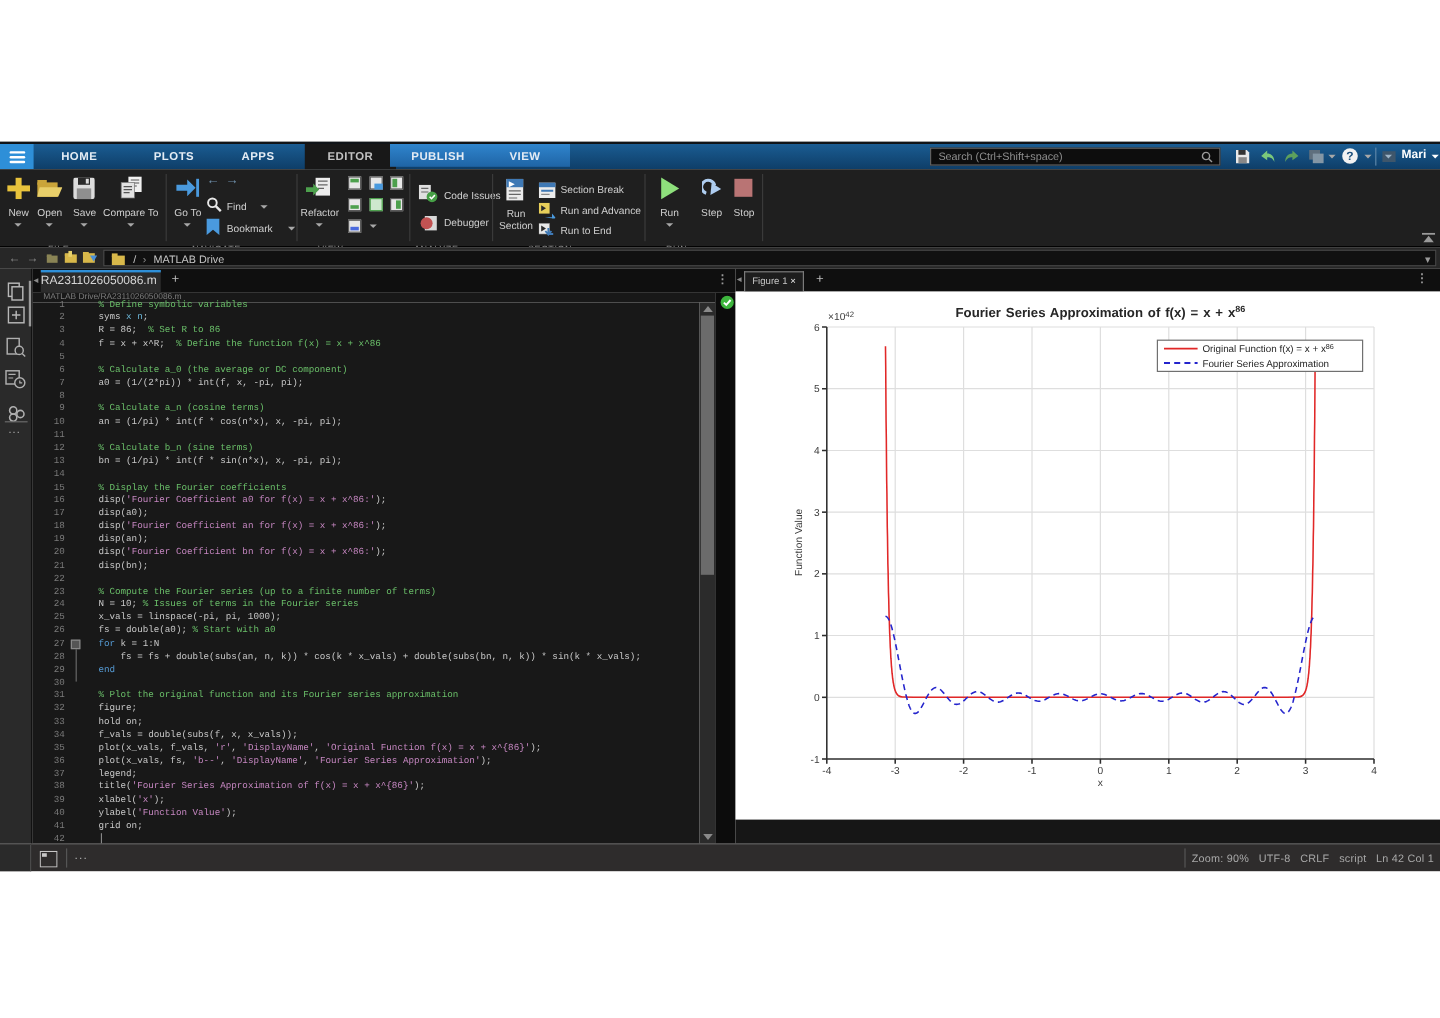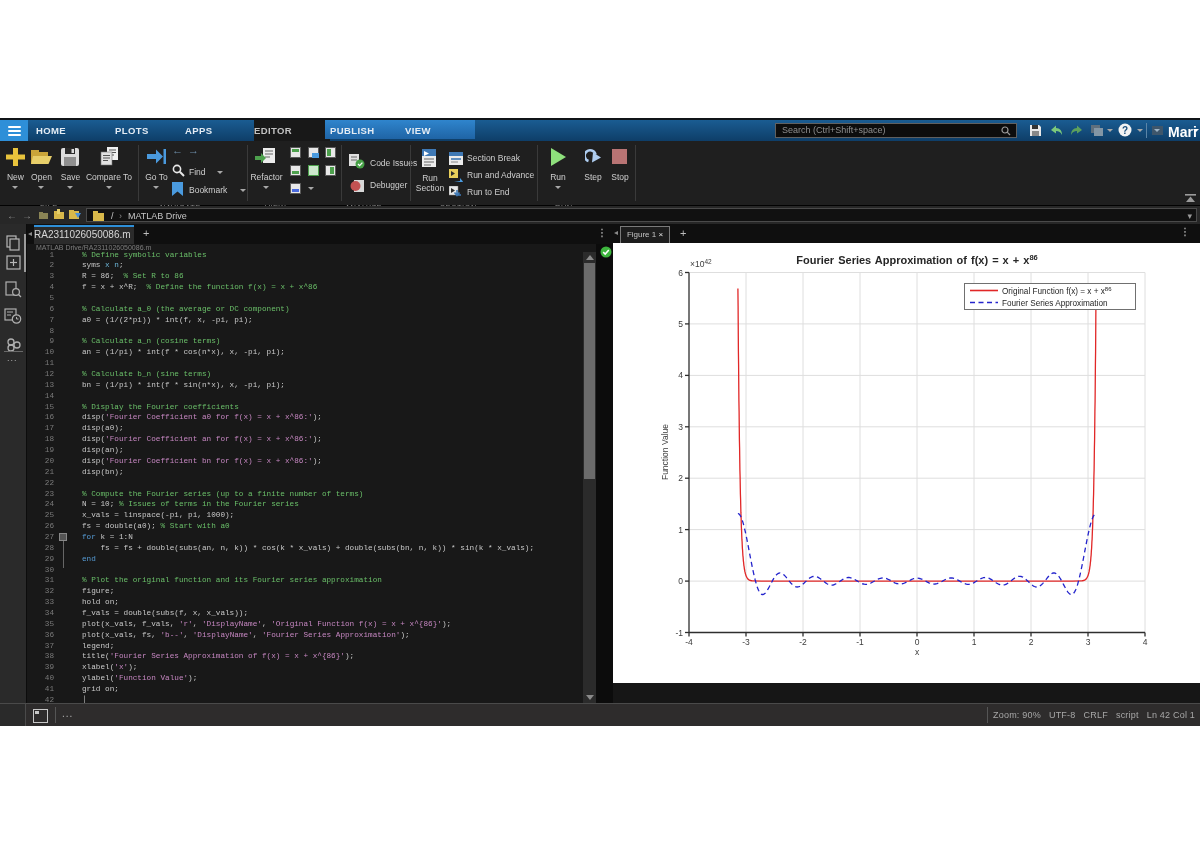--- a/index.html
+++ b/index.html
@@ -1,21 +1,21 @@
 <!DOCTYPE html>
 <html><head><meta charset="utf-8"><style>
 *{margin:0;padding:0;box-sizing:border-box}
 html,body{width:1200px;height:848px;background:#fff;font-family:"Liberation Sans",sans-serif;overflow:hidden;position:relative}
 .abs{position:absolute}
 
 #topstrip{left:0;top:118px;width:1200px;height:2px;background:#101418}
 #tabrow{left:0;top:120px;width:1200px;height:21px;background:linear-gradient(#1a5c92,#0e3e68)}
 #hamb{left:0;top:0;width:28px;height:21px;background:#2e8fd8}
 #hamb div{position:absolute;left:8px;width:13px;height:2px;background:#fff;border-radius:1px}
-.ttab{top:0;height:21px;line-height:21px;color:#e4ecf4;font-size:9.5px;font-weight:bold;text-align:left;letter-spacing:.4px}
+.ttab{top:0;height:21px;line-height:21px;color:#e4ecf4;font-size:9.5px;font-weight:bold;text-align:center;letter-spacing:.4px}
 #ctx{left:325px;top:0;width:150px;height:19px;background:linear-gradient(#2f85cd,#1f64a5)}
 #edtab{left:254px;top:0;width:76px;height:21px;background:#181818;color:#c2c2c2}
 #srch{left:775px;top:3px;width:242px;height:15px;background:#0d0d0d;border:1px solid #606060;color:#8f8f8f;font-size:9px;line-height:13px;padding-left:6px}
 
 #ribbon{left:0;top:141px;width:1200px;height:65px;background:#1f1f1f;border-bottom:1px solid #020202}
 .rsep{top:4px;width:1px;height:56px;background:#3a3a3a}
 .glabel{color:#8a8a8a;font-size:7.5px;letter-spacing:.5px;top:62px;text-align:left}
 .rlabel{color:#cfcfcf;font-size:8.5px;text-align:center;top:31px}
 .rlabel2{color:#cfcfcf;font-size:8.5px;top:0}
 .caret{width:0;height:0;border-left:3px solid transparent;border-right:3px solid transparent;border-top:3px solid #a8a8a8}
@@ -84,21 +84,21 @@
     </svg>
   <div class="abs caret" style="left:1107px;top:9px"></div>
   <svg class="abs" style="left:1118px;top:3px" width="14" height="14" viewBox="0 0 14 14">
       <circle cx="7" cy="7" r="6.5" fill="#f2f2f2"></circle>
       <text x="7" y="10.5" font-size="10" font-weight="bold" text-anchor="middle" fill="#1c4f7c" font-family="Liberation Sans">?</text>
     </svg>
   <div class="abs caret" style="left:1137px;top:9px"></div>
   <div class="abs" style="left:1146px;top:3px;width:1px;height:15px;background:#5b85a8"></div>
   <div class="abs" style="left:1152px;top:6px;width:11px;height:9px;background:#3e566b"></div>
   <div class="abs caret" style="left:1154px;top:9px;border-top-color:#9db4c6"></div>
-  <div class="abs" style="left:1168px;top:4px;color:#fff;font-size:14px;font-weight:bold">Mari</div>
+  <div class="abs" style="left:1168px;top:4px;color:#fff;font-size:10px;font-weight:bold">Mari</div>
   <div class="abs caret" style="left:1193px;top:9px;border-top-color:#fff"></div>
 </div>
 <div class="abs" id="ribbon">
 
   <svg class="abs" style="left:6px;top:7px" width="19" height="18" viewBox="0 0 19 18">
       <rect x="7" y="0" width="5" height="18" fill="#e8c33c"></rect>
       <rect x="0" y="6.5" width="19" height="5" fill="#e8c33c"></rect>
     </svg>
   <div class="abs rlabel" style="left:1px;width:29px">New</div>
   <div class="abs caret" style="left:12px;top:45px"></div>

